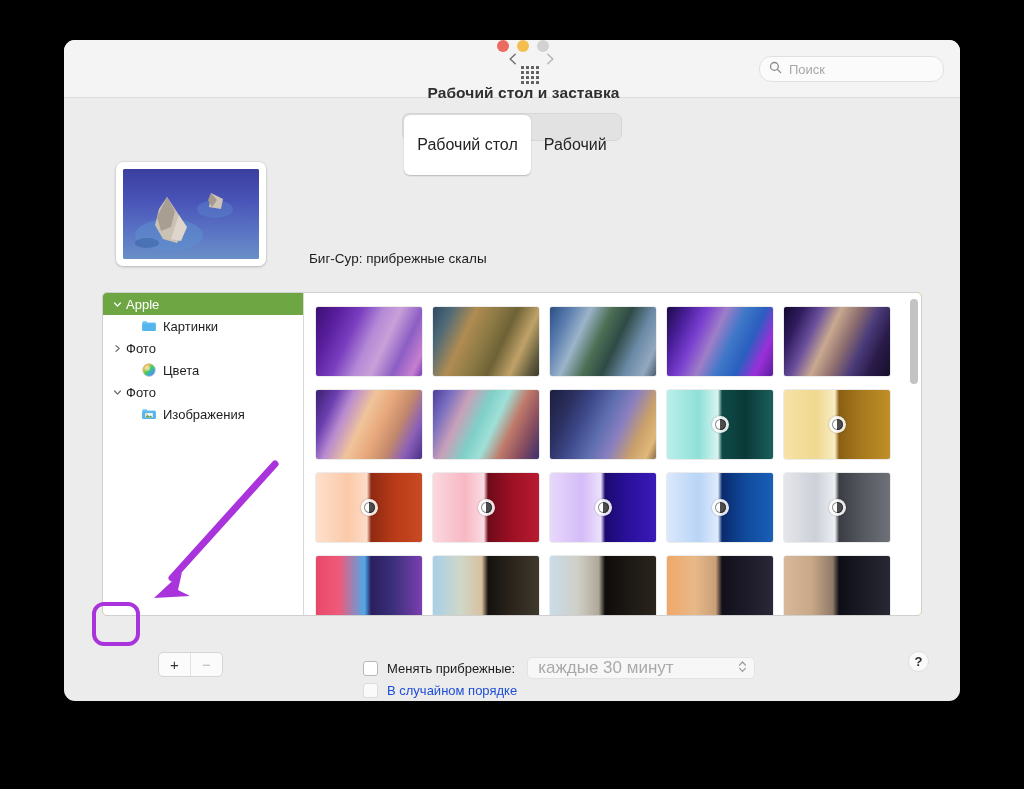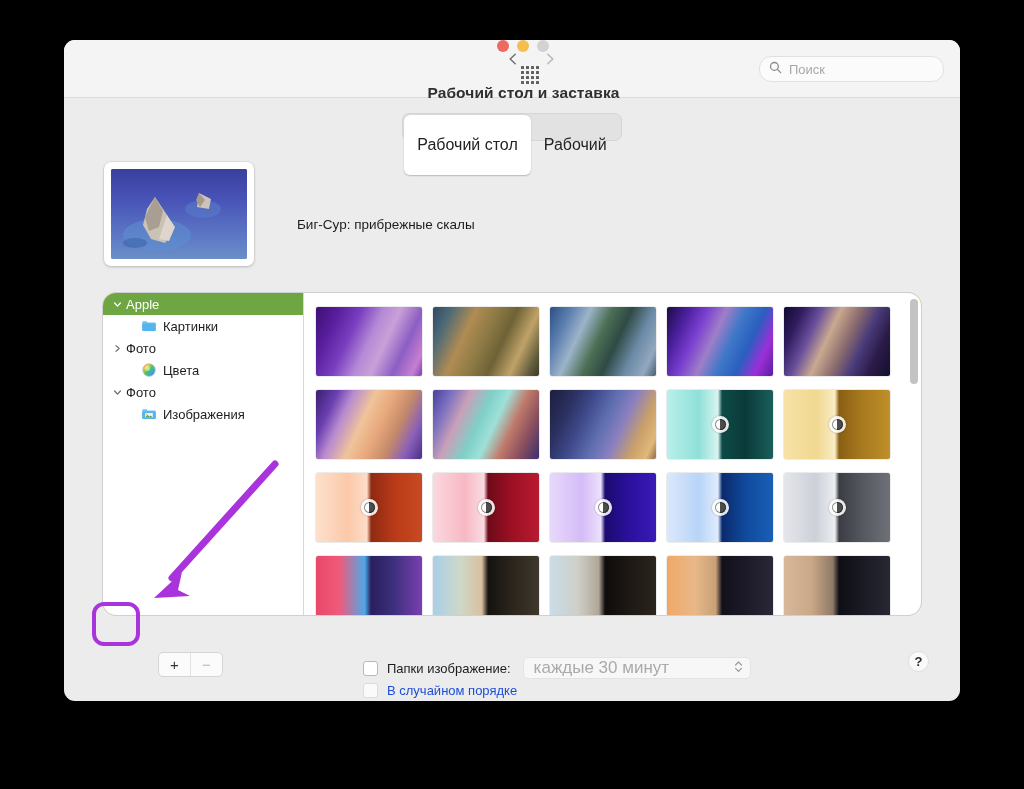--- a/index.html
+++ b/index.html
@@ -144,24 +144,24 @@
     white-space: nowrap;
   }
   .seg.active {
     background: #ffffff;
     box-shadow: 0 0.5px 1.5px rgba(0,0,0,0.22);
   }
 
   
   .preview-row {
     position: absolute;
-    left: 40px;
+    left: 52px;
     top: 122px;
     display: flex;
-    align-items: center;
+    align-items: flex-end;
   }
   .preview-frame {
     width: 150px;
     height: 104px;
     background: #ffffff;
     border-radius: 7px;
     box-shadow: 0 1px 3px rgba(0,0,0,0.20), 0 0 0 0.5px rgba(0,0,0,0.07);
     padding: 7px;
     box-sizing: border-box;
   }
@@ -184,21 +184,21 @@
   
   .pane {
     position: absolute;
     left: 38px;
     top: 252px;
     width: 820px;
     height: 324px;
     display: flex;
     background: #eab308;
     border: 1px solid #cfcfcf;
-    border-radius: 14px;
+    border-radius: 5px;
     overflow: hidden;
     box-sizing: border-box;
   }
 
   .sidebar {
     width: 201px;
     background: #ffffff;
     border-right: 1px solid #d8d8d8;
     padding-top: 0;
     box-sizing: border-box;
@@ -629,21 +629,21 @@
     </div>
 
     <div class="plusminus">
       <div class="pm">+</div>
       <div class="pm minus">−</div>
     </div>
 
     <div class="bottom-controls">
       <div class="ctl-row">
         <span class="cbx"></span>
-        <span class="ctl-label">Папки изображение:</span>
+        <span class="ctl-label">Менять прибрежные:</span>
         <span class="popup">
           <span class="pv">каждые 30 минут</span>
           <span>
             <svg width="9" height="15" viewBox="0 0 9 15">
               <path d="M1.6 6 4.5 3 7.4 6" fill="none" stroke="#9a9a9a" stroke-width="1.2" stroke-linecap="round" stroke-linejoin="round"></path>
               <path d="M1.6 9.4 4.5 12.4 7.4 9.4" fill="none" stroke="#9a9a9a" stroke-width="1.2" stroke-linecap="round" stroke-linejoin="round"></path>
             </svg>
           </span>
         </span>
       </div>

